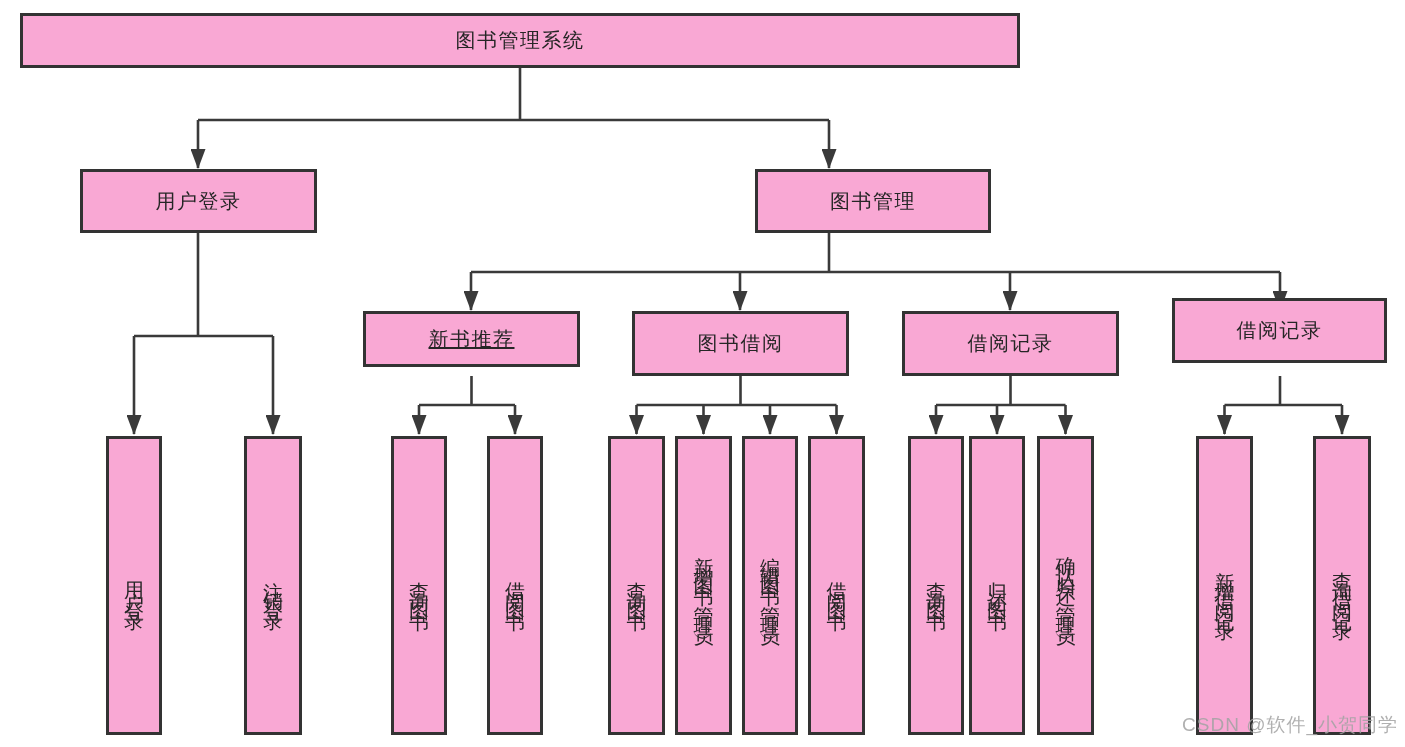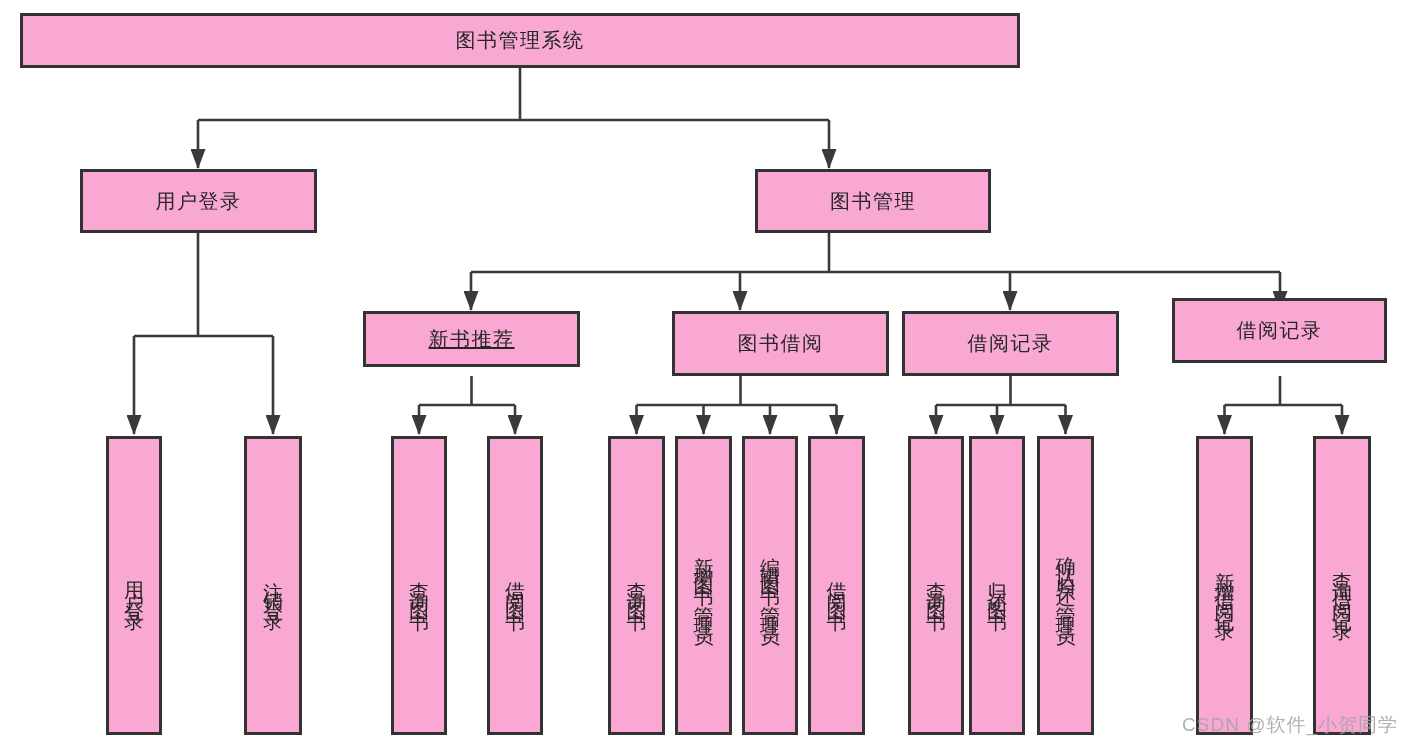--- a/index.html
+++ b/index.html
@@ -106,21 +106,21 @@
   <div class="box" style="left:80px;top:169px;width:237px;height:64px;">
     <span class="hlabel">用户登录</span>
   </div>
   <div class="box" style="left:711px;top:169px;width:236px;height:64px;margin-left:44px;">
     <span class="hlabel">图书管理</span>
   </div>
 
   <div class="box" style="left:363px;top:311px;width:217px;height:56px;text-decoration:underline;">
     <span class="hlabel">新书推荐</span>
   </div>
-  <div class="box" style="left:632px;top:311px;width:217px;height:65px;margin-left:40px;">
+  <div class="box" style="left:632px;top:311px;width:217px;height:65px;">
     <span class="hlabel">图书借阅</span>
   </div>
   <div class="box" style="left:902px;top:311px;width:217px;height:65px;">
     <span class="hlabel">借阅记录</span>
   </div>
   <div class="box" style="left:1172px;top:298px;width:215px;height:65px;">
     <span class="hlabel">借阅记录</span>
   </div>
 
   <div class="box" style="left:106px;top:436px;width:56px;height:299px;">

